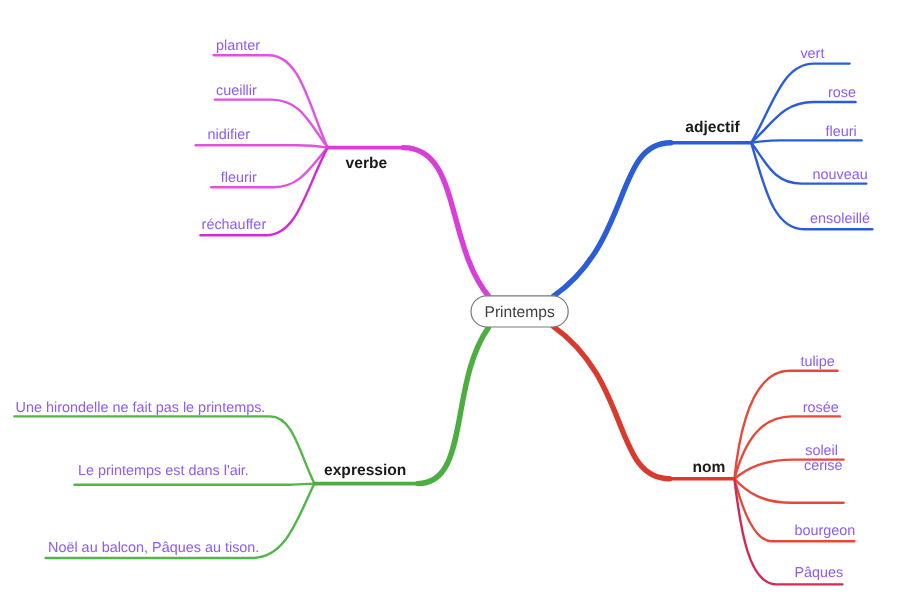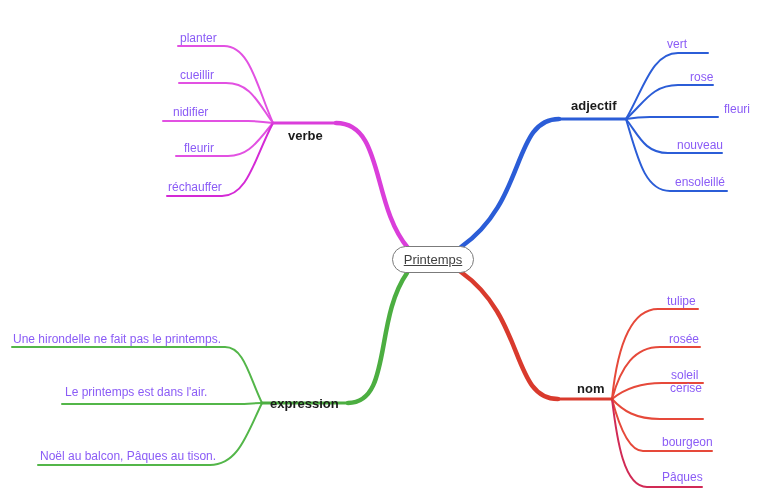--- a/index.html
+++ b/index.html
@@ -35,21 +35,20 @@
     left:392px;top:246px;
     width:82px;height:27px;
     background:#ffffff;
     border:1.6px solid #7b7b7b;
     border-radius:15px;
     z-index:3;
     display:flex;align-items:center;justify-content:center;
     font-size:13px;
     color:#3f3f3f;
     box-sizing:border-box;
-    text-decoration:underline;
   }
 </style>
 </head>
 <body>
 
 <div id="stage">
   <svg id="map-svg" width="768" height="504" viewBox="0 0 768 504" fill="none">
       <path d="M178 46 H224 C250 46 257 87 273 123" stroke="#e251e2" stroke-width="2" fill="none" stroke-linecap="round"></path>
       <path d="M179 83 H226 C250 83 257 101 273 123" stroke="#e251e2" stroke-width="2" fill="none" stroke-linecap="round"></path>
       <path d="M163 121 H248 C259 121 266 122 273 123" stroke="#e251e2" stroke-width="2" fill="none" stroke-linecap="round"></path>
@@ -83,28 +82,28 @@
     <span>Printemps</span>
   </div>
 <div class="leaf-label" style="left: 180px; top: 32px;">planter</div>
     <div class="leaf-label" style="left: 180px; top: 69px;">cueillir</div>
     <div class="leaf-label" style="left: 173px; top: 106px;">nidifier</div>
     <div class="leaf-label" style="left: 184px; top: 142px;">fleurir</div>
     <div class="leaf-label" style="left: 168px; top: 181px;">réchauffer</div>
     <div class="branch-label" style="left: 288px; top: 105px; margin-top: 24px;">verbe</div>
     <div class="leaf-label" style="left: 667px; top: 38px;">vert</div>
     <div class="leaf-label" style="left: 690px; top: 71px;">rose</div>
-    <div class="leaf-label" style="left: 688px; top: 103px; margin-left: 36px;">fleuri</div>
+    <div class="leaf-label" style="left: 688px; top: 103px;">fleuri</div>
     <div class="leaf-label" style="left: 677px; top: 139px;">nouveau</div>
     <div class="leaf-label" style="left: 675px; top: 176px; text-align: center;">ensoleillé</div>
     <div class="branch-label" style="left: 571px; top: 99px;">adjectif</div>
     <div class="leaf-label" style="left: 13px; top: 333px;">Une hirondelle ne fait pas le printemps.</div>
     <div class="leaf-label" style="left: 65px; top: 386px;">Le printemps est dans l'air.</div>
     <div class="leaf-label" style="left: 40px; top: 450px;">Noël au balcon, Pâques au tison.</div>
-    <div class="branch-label" style="left: 270px; top: 385px; margin-top: 12px;">expression</div>
+    <div class="branch-label" style="left: 270px; top: 385px;">expression</div>
     <div class="leaf-label" style="left: 667px; top: 295px;">tulipe</div>
     <div class="leaf-label" style="left: 669px; top: 333px;">rosée</div>
     <div class="leaf-label" style="left: 671px; top: 369px;">soleil</div>
     <div class="leaf-label" style="left: 670px; top: 382px;">cerise</div>
     <div class="leaf-label" style="left: 662px; top: 436px;">bourgeon</div>
     <div class="leaf-label" style="left: 662px; top: 471px;">Pâques</div>
     <div class="branch-label" style="left: 577px; top: 382px;">nom</div>
   </div>
 
 </body></html>

